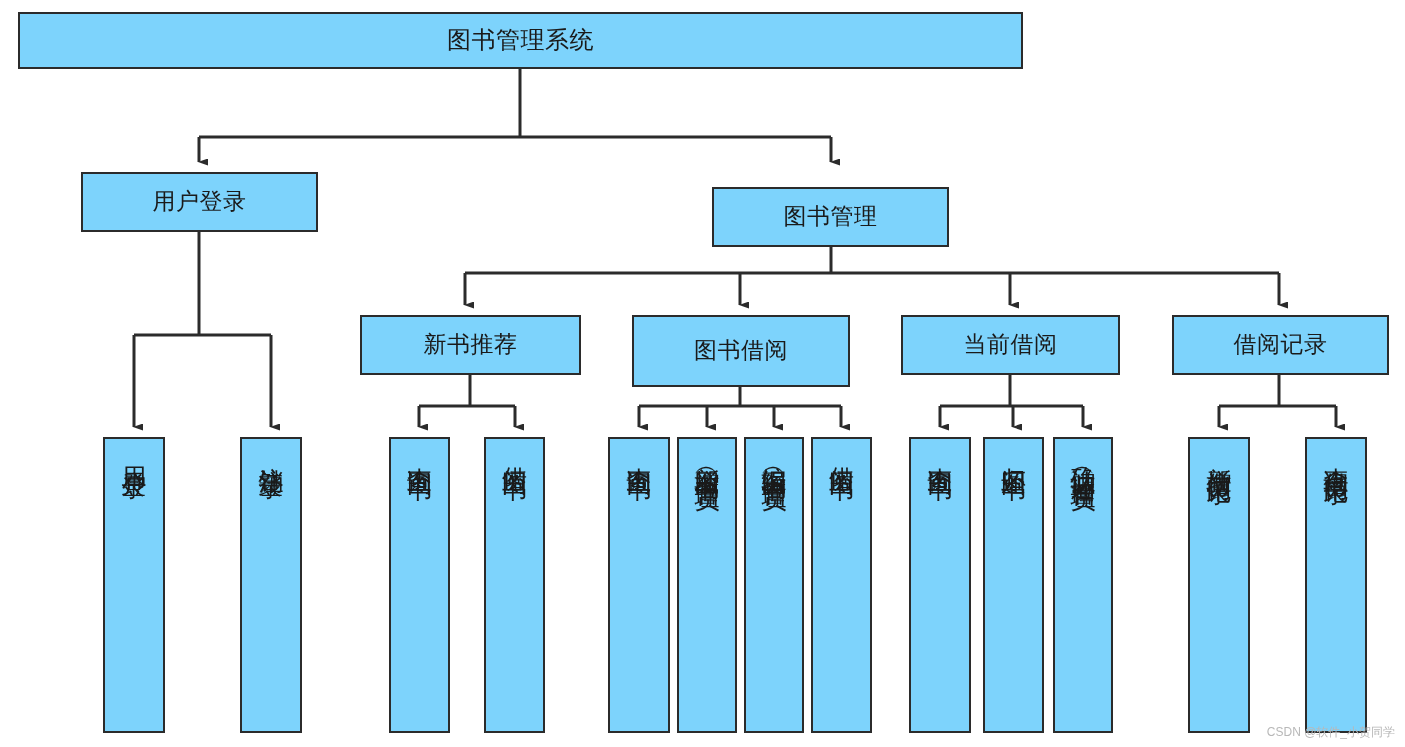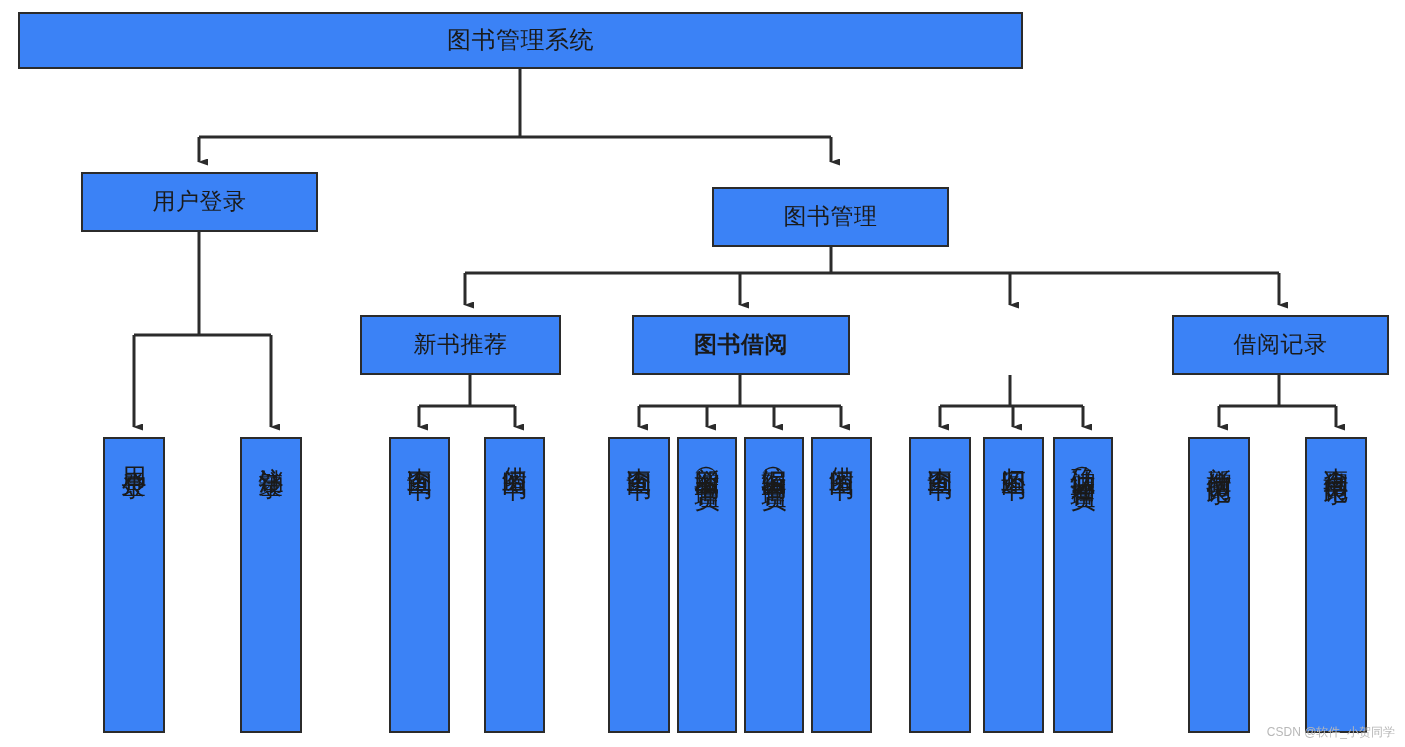--- a/index.html
+++ b/index.html
@@ -21,21 +21,21 @@
     position: absolute;
     left: 0;
     top: 0;
     width: 1405px;
     height: 747px;
   }
   .node {
     position: absolute;
     box-sizing: border-box;
     border: 2.5px solid #2b2b2b;
-    background: #3b82f6;
+    background: #7dd3fc;
     display: flex;
     align-items: center;
     justify-content: center;
     color: #1a1a1a;
   }
   .node-label {
     display: block;
     text-align: center;
     line-height: 1.18;
     color: #1a1a1a;
@@ -127,25 +127,28 @@
     <span class="node-label">图书管理系统</span>
   </div>
 
   <div class="node horizontal" style="left:81px; top:172px; width:237px; height:60px;">
     <span class="node-label">用户登录</span>
   </div>
   <div class="node horizontal" style="left:712px; top:187px; width:237px; height:60px;">
     <span class="node-label">图书管理</span>
   </div>
 
-  <div class="node horizontal" style="left:360px; top:315px; width:201px; height:60px;">
+  <div class="node horizontal" style="left:360px; top:315px; width:221px; height:60px;">
     <span class="node-label">新书推荐</span>
   </div>
-  <div class="node horizontal" style="left:632px; top:315px; width:218px; height:60px;font-weight:bold;">
+  <div class="node horizontal" style="left:632px; top:315px; width:218px; height:72px;">
     <span class="node-label">图书借阅</span>
+  </div>
+  <div class="node horizontal" style="left:901px; top:315px; width:219px; height:60px;">
+    <span class="node-label">当前借阅</span>
   </div>
   <div class="node horizontal" style="left:1172px; top:315px; width:217px; height:60px;">
     <span class="node-label">借阅记录</span>
   </div>
 
   <div class="node vertical" style="left:103px; top:437px; width:62px; height:296px;">
     <span class="node-label">用户登录</span>
   </div>
   <div class="node vertical" style="left:240px; top:437px; width:62px; height:296px;">
     <span class="node-label">注销登录</span>

